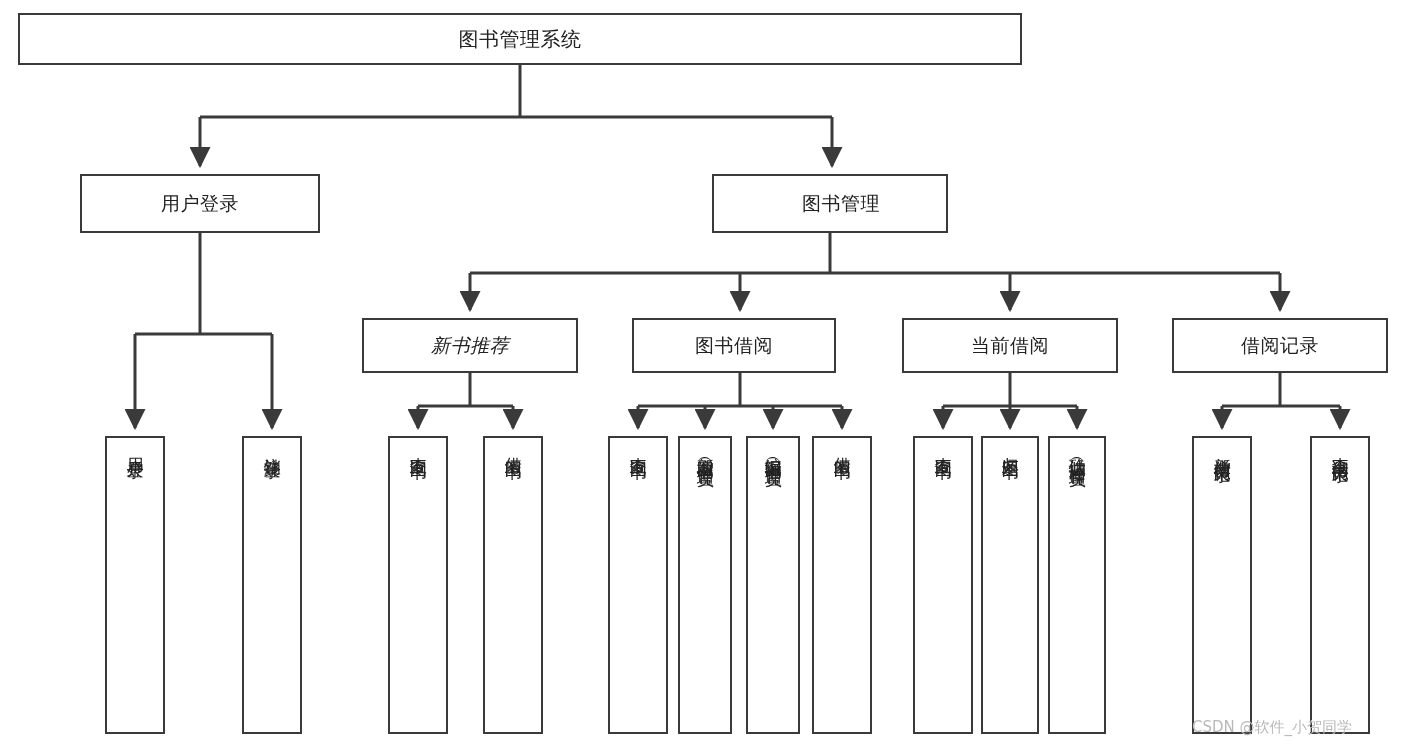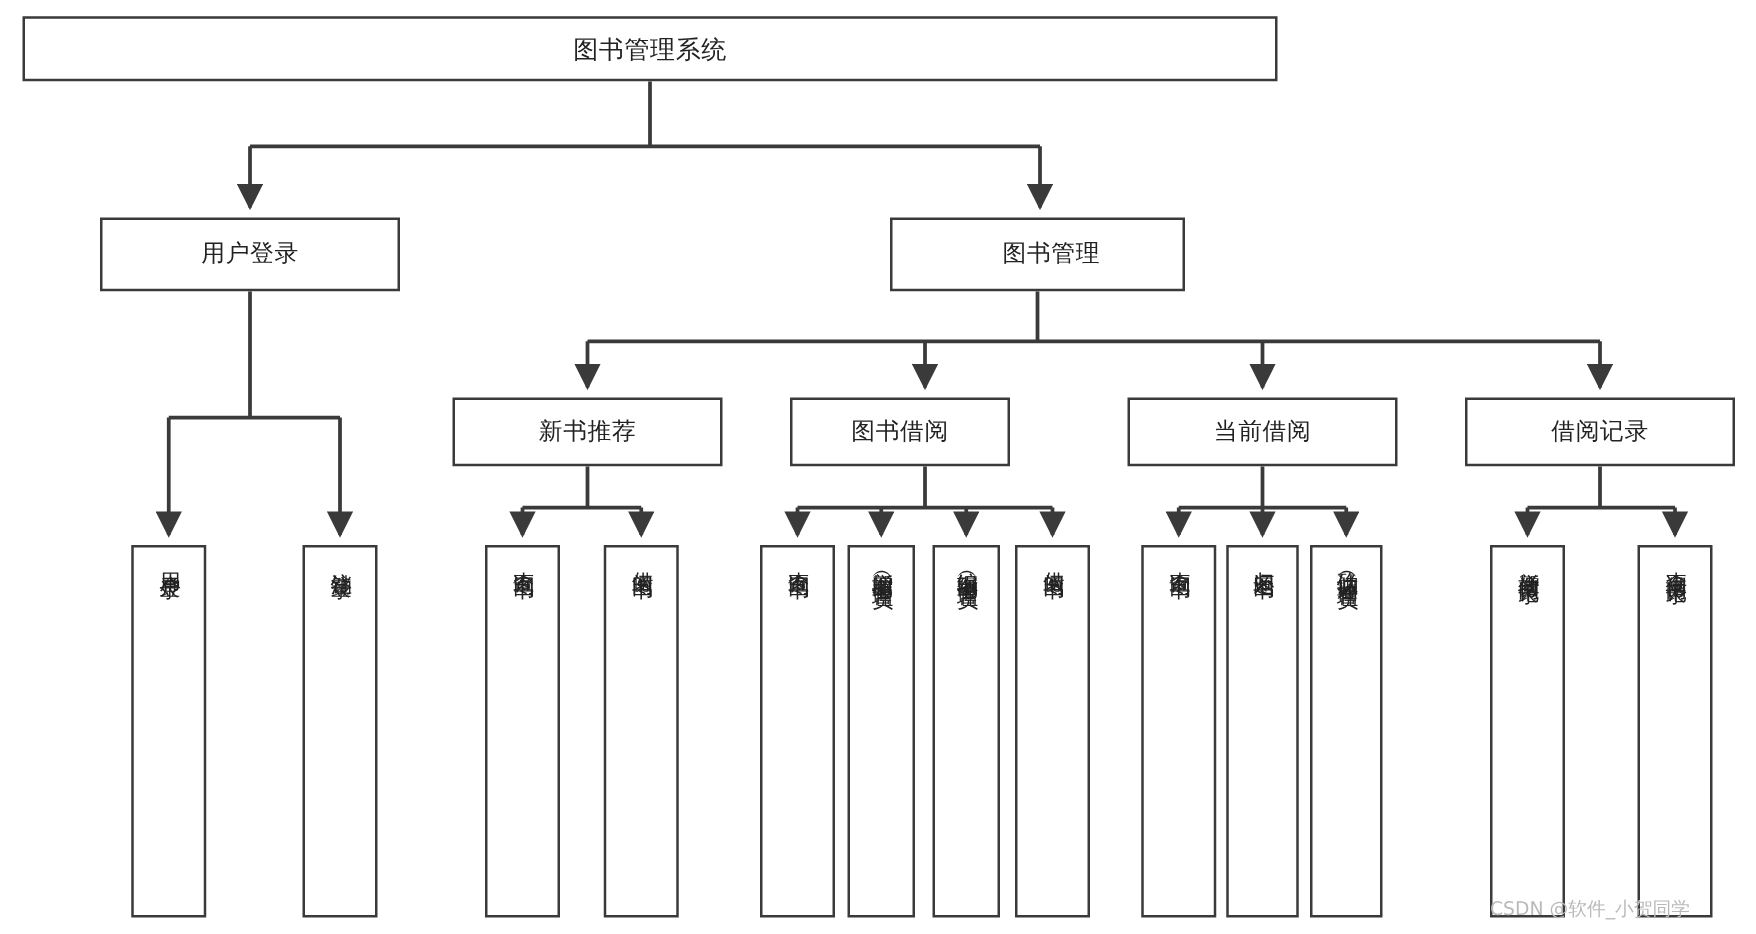--- a/index.html
+++ b/index.html
@@ -124,24 +124,24 @@
     <span class="label">图书管理系统</span>
   </div>
 
   <div class="node horiz" style="left:80px; top:174px; width:240px; height:59px;">
     <span class="label">用户登录</span>
   </div>
   <div class="node horiz" style="left:712px; top:174px; width:236px; height:59px;padding-left:22px;">
     <span class="label">图书管理</span>
   </div>
 
-  <div class="node horiz" style="left:362px; top:318px; width:216px; height:55px;">
+  <div class="node horiz" style="left:362px; top:318px; width:216px; height:55px;font-style:italic;">
     <span class="label">新书推荐</span>
   </div>
-  <div class="node horiz" style="left:632px; top:318px; width:176px; height:55px;">
+  <div class="node horiz" style="left:632px; top:318px; width:204px; height:55px;">
     <span class="label">图书借阅</span>
   </div>
   <div class="node horiz" style="left:1172px; top:318px; width:216px; height:55px;">
     <span class="label">借阅记录</span>
   </div>
   <div class="node horiz" style="left:902px; top:318px; width:216px; height:55px;">
     <span class="label">当前借阅</span>
   </div>
 
   <div class="node vert" style="left:105px; top:436px; width:60px; height:298px;">

